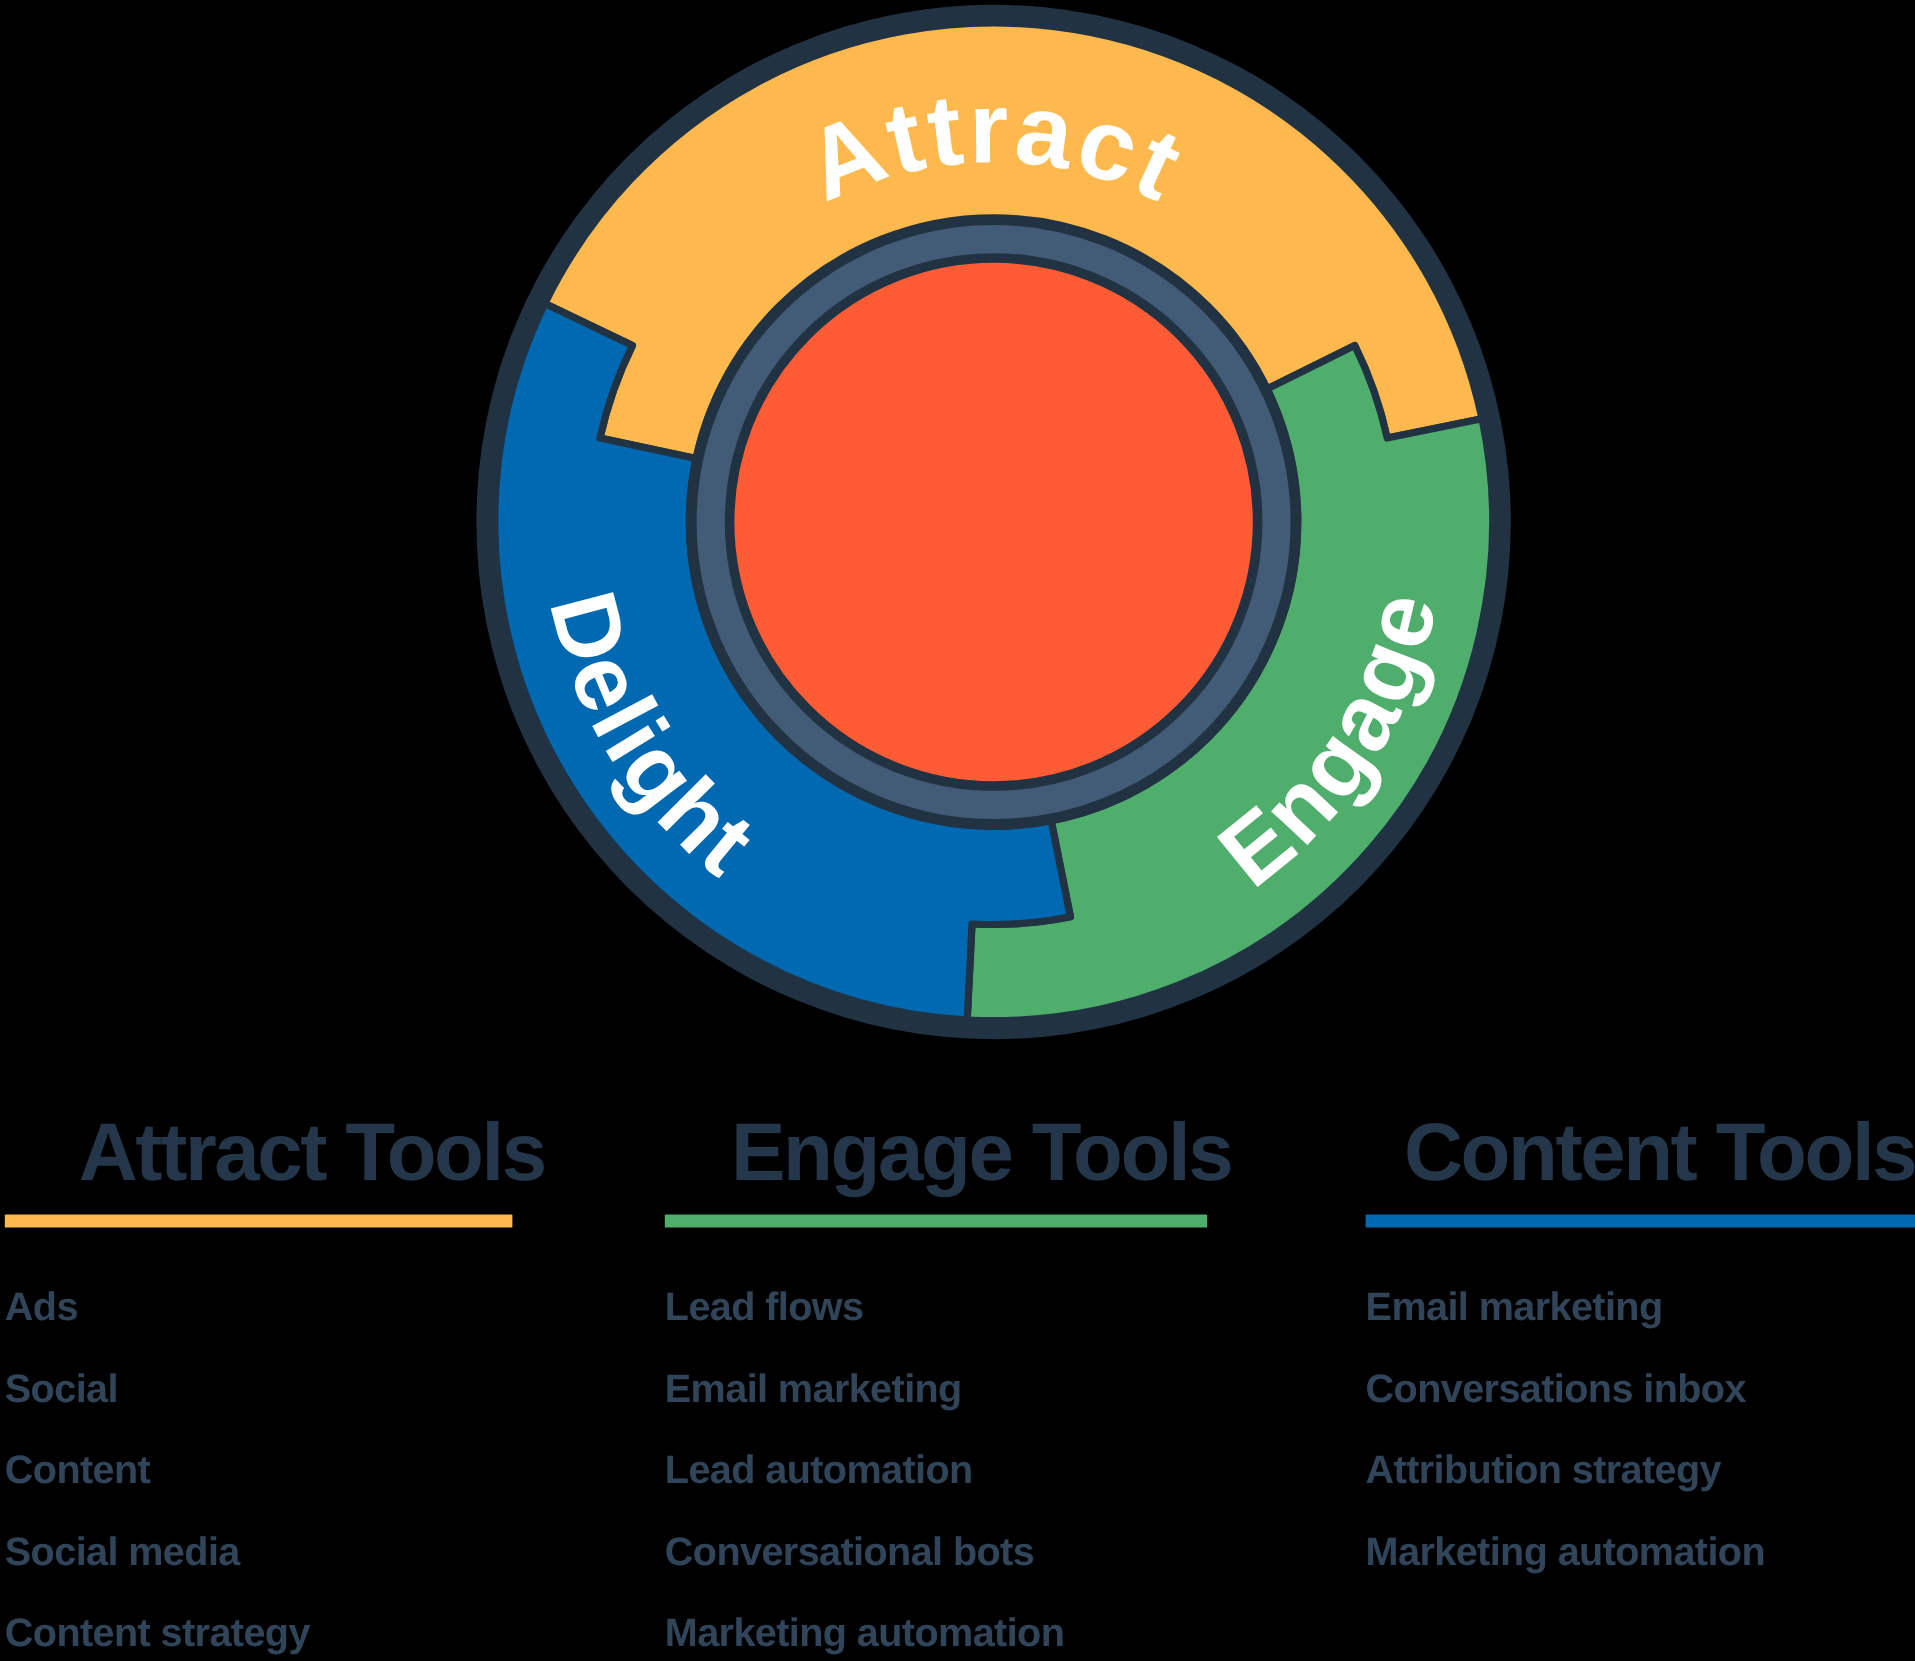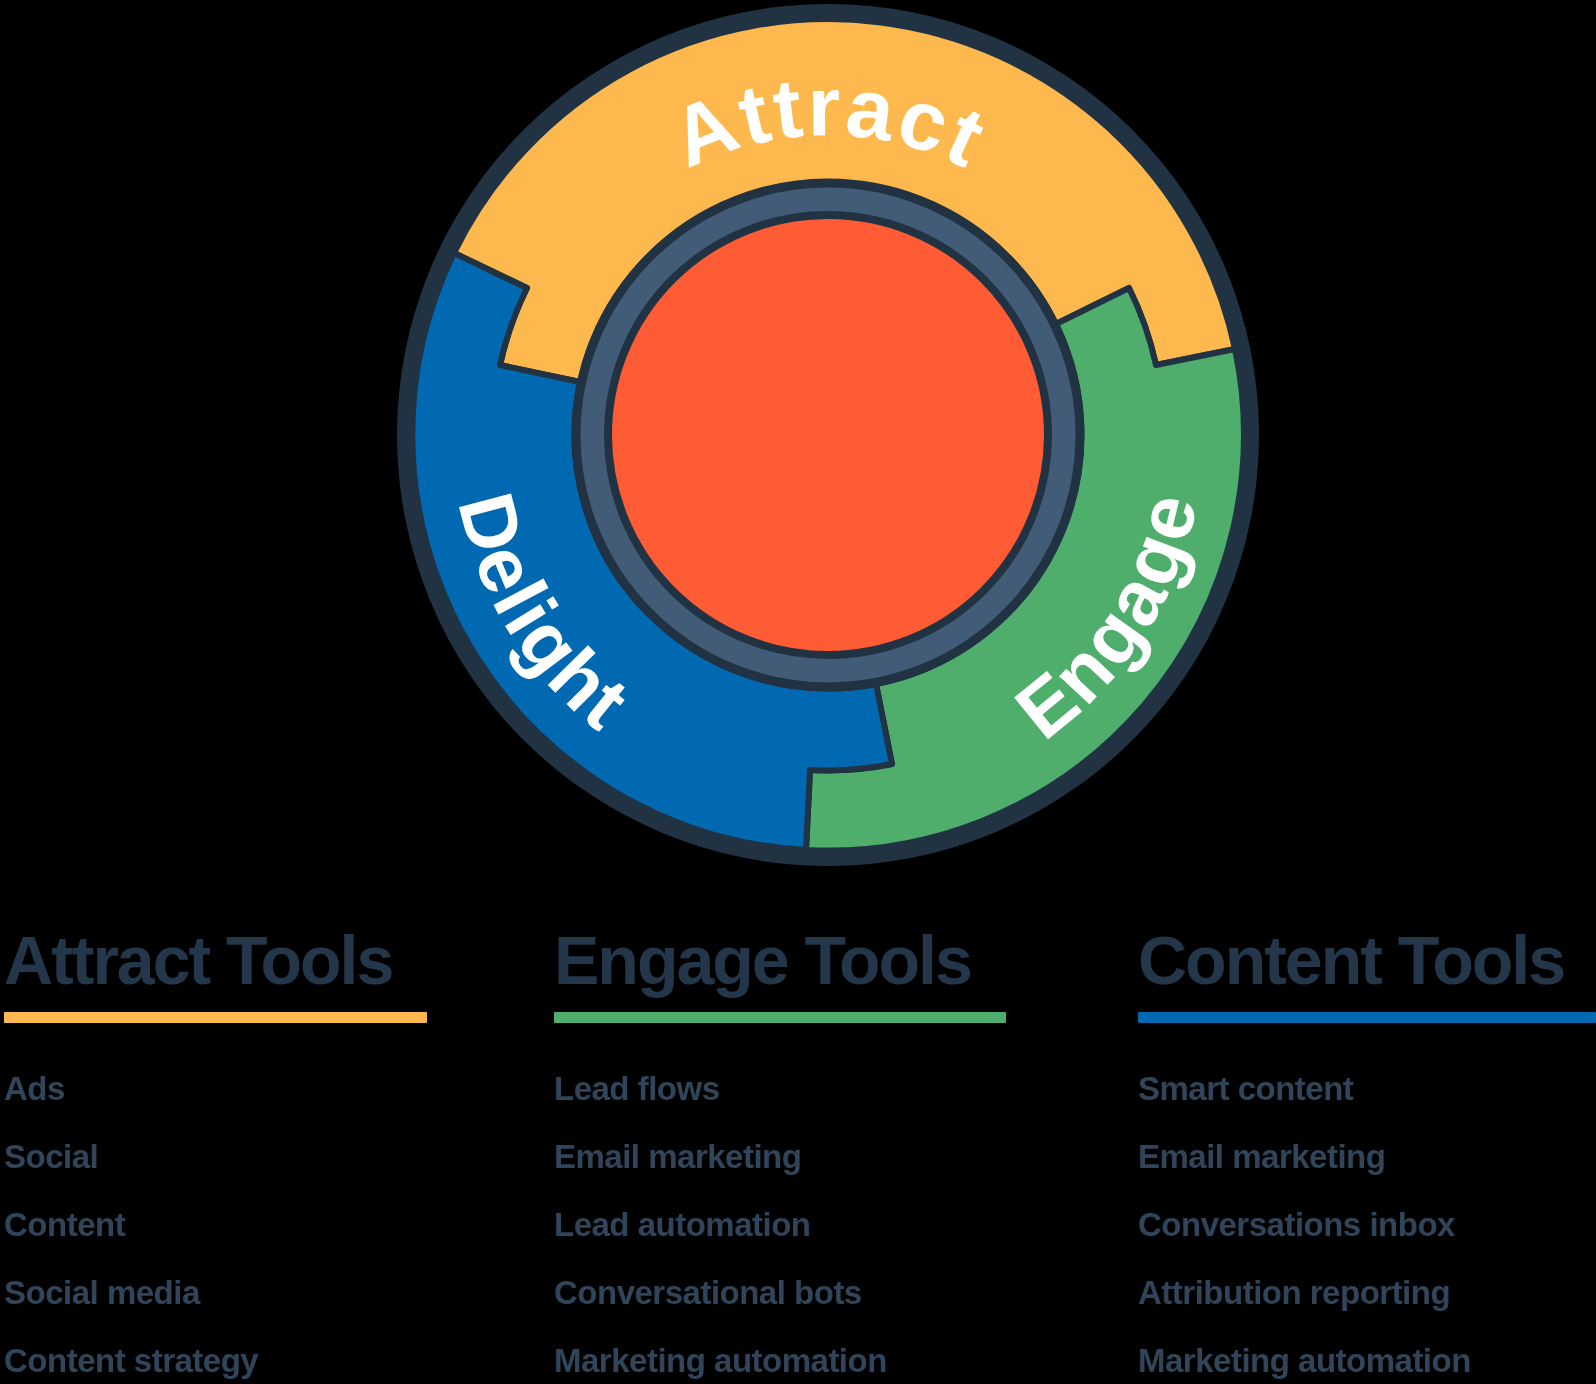--- a/index.html
+++ b/index.html
@@ -12,21 +12,21 @@
   }
   .flywheel-wrap{position:absolute;left:0;top:0;width:1596px;height:886px;}
   .fly-label{
     fill:#ffffff;
     font-family:"Liberation Sans", sans-serif;
     font-weight:bold;
   }
   .fly-label.attract{font-size:84px;letter-spacing:3px;}
   .fly-label.side{font-size:78px;letter-spacing:2px;}
 
-  .columns{position:absolute;left:0;top:920px;width:1596px;height:464px;}
+  .columns{position:absolute;left:0;top:920px;width:1596px;height:464px;text-align:right;}
   .tool-col{position:absolute;top:0;}
   .tool-col.c1{left:4px;width:450px;}
   .tool-col.c2{left:554px;width:472px;}
   .tool-col.c3{left:1138px;width:458px;}
   .tool-col h2{
     margin:0;
     font-size:68px;
     line-height:80px;
     letter-spacing:-2px;
     font-weight:bold;
@@ -130,21 +130,20 @@
       <div class="tool-item">Lead automation</div>
       <div class="tool-item">Conversational bots</div>
       <div class="tool-item">Marketing automation</div>
     </div>
   </section>
 
   <section class="tool-col c3">
     <h2>Content Tools</h2>
     <div class="underline delight"></div>
     <div class="tool-items">
-      <div class="tool-item">Smart content</div>
       <div class="tool-item">Email marketing</div>
       <div class="tool-item">Conversations inbox</div>
-      <div class="tool-item">Attribution reporting</div>
+      <div class="tool-item">Attribution strategy</div>
       <div class="tool-item">Marketing automation</div>
     </div>
   </section>
 
 </div>
 
 </body></html>

